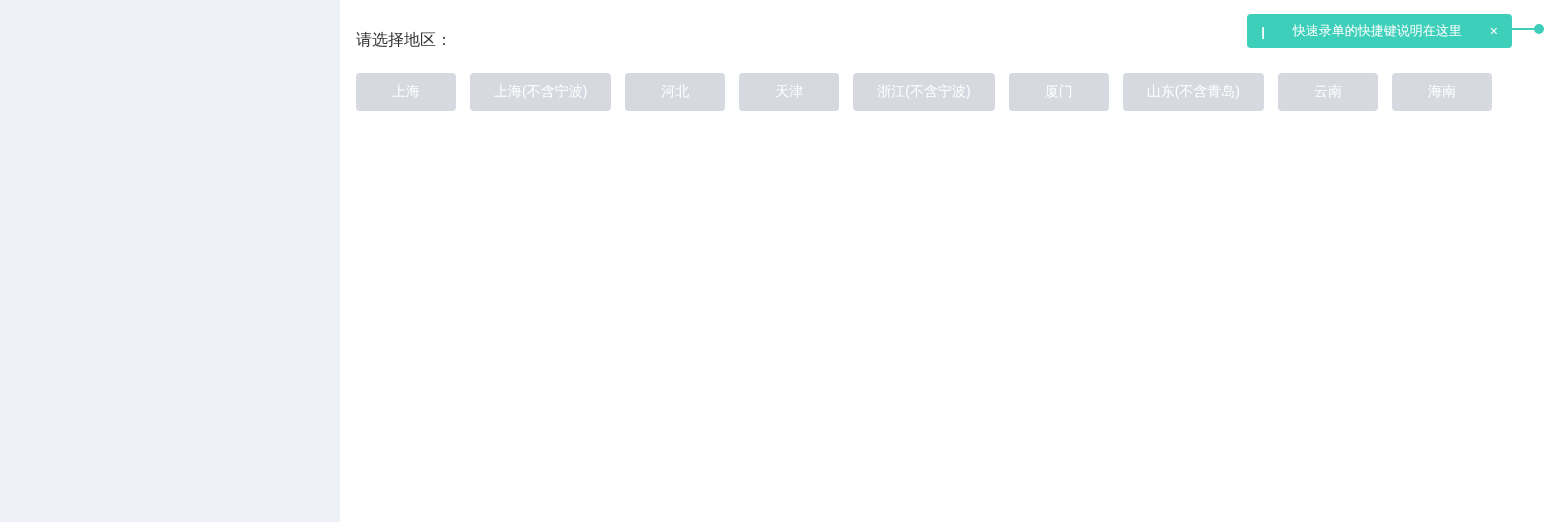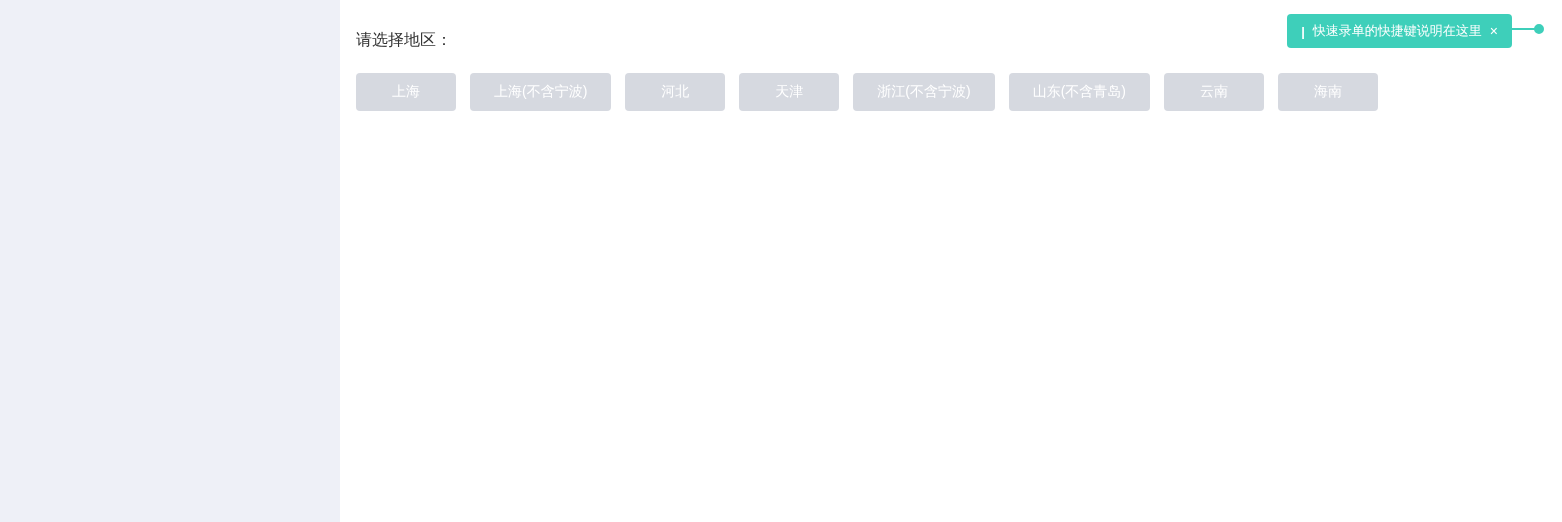--- a/index.html
+++ b/index.html
@@ -66,21 +66,21 @@
       position: absolute;
       top: 14px;
       right: 50px;
       background: #3ecfba;
       color: #fff;
       font-size: 13px;
       padding: 8px 14px;
       border-radius: 4px;
       display: flex;
       align-items: center;
-      gap: 4px;
+      gap: 24px;
       white-space: nowrap;
     }
 
     .tooltip-bar::before {
       content: '|';
       font-weight: bold;
       margin-right: 4px;
     }
 
     .tooltip-close {
@@ -118,20 +118,21 @@
 
 <div class="main-content">
   <div class="section-title">请选择地区：</div>
   <div class="region-buttons">
 
     <button class="region-btn">上海</button>
     <button class="region-btn">上海(不含宁波)</button>
     <button class="region-btn">河北</button>
     <button class="region-btn">天津</button>
     <button class="region-btn">浙江(不含宁波)</button>
+    <button class="region-btn">厦门</button>
 
     <button class="region-btn">山东(不含青岛)</button>
     <button class="region-btn">云南</button>
     <button class="region-btn">海南</button>
   </div>
 </div>
 
 <div class="tooltip-bar">
   <span>快速录单的快捷键说明在这里</span>
   <span class="tooltip-close">×</span>

